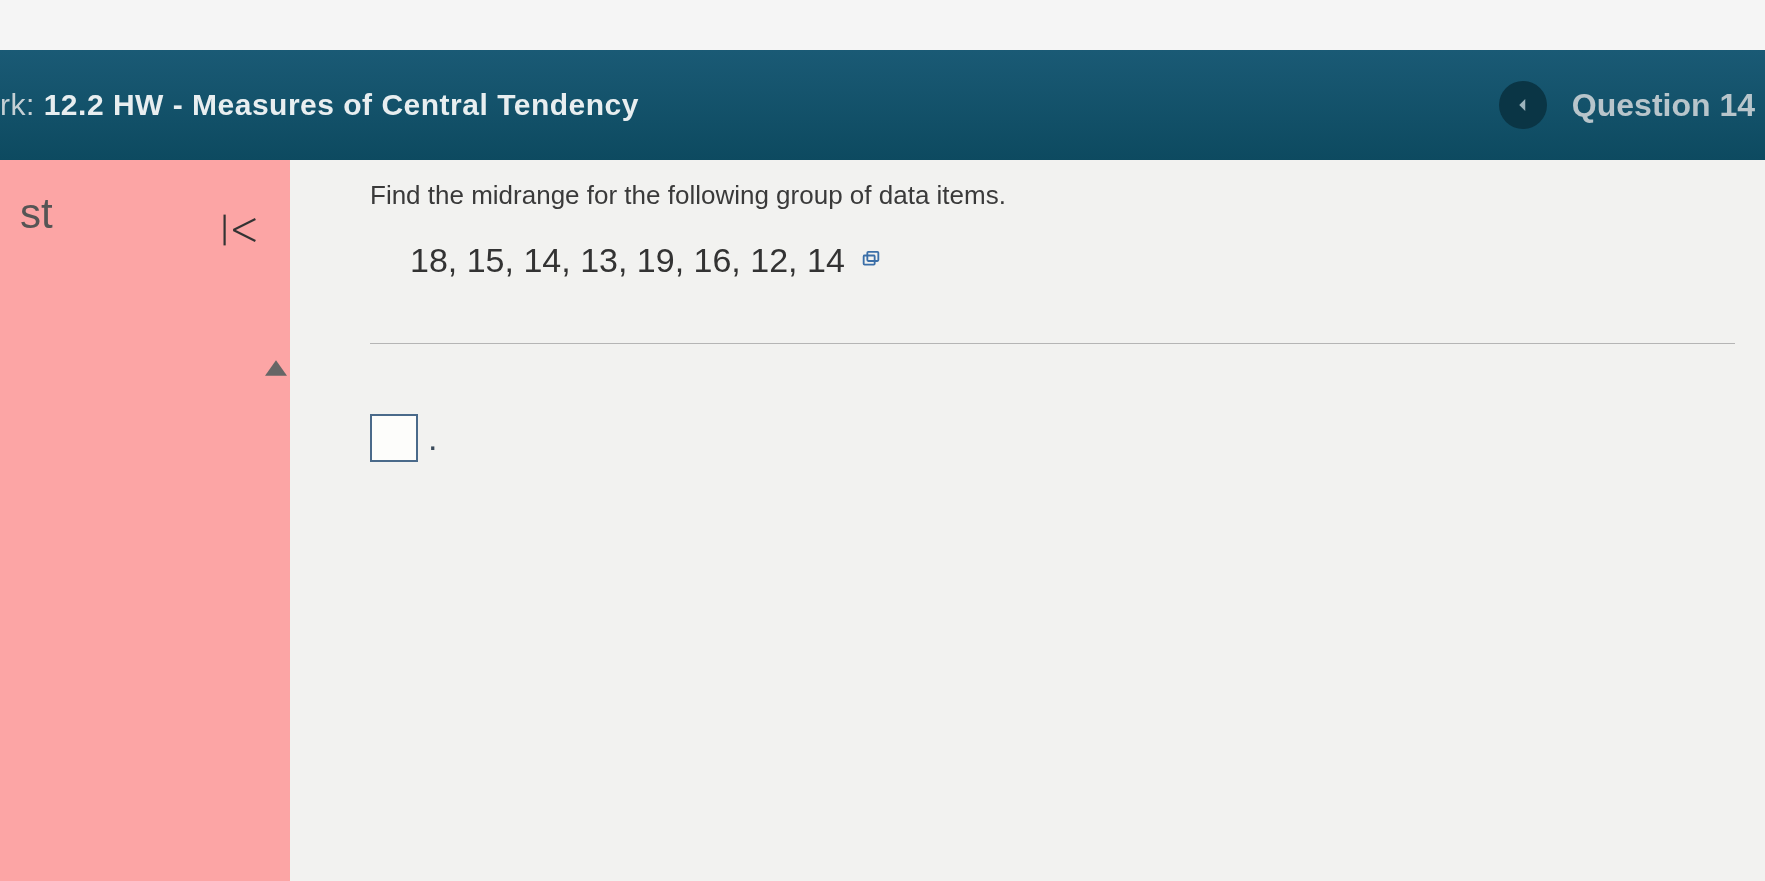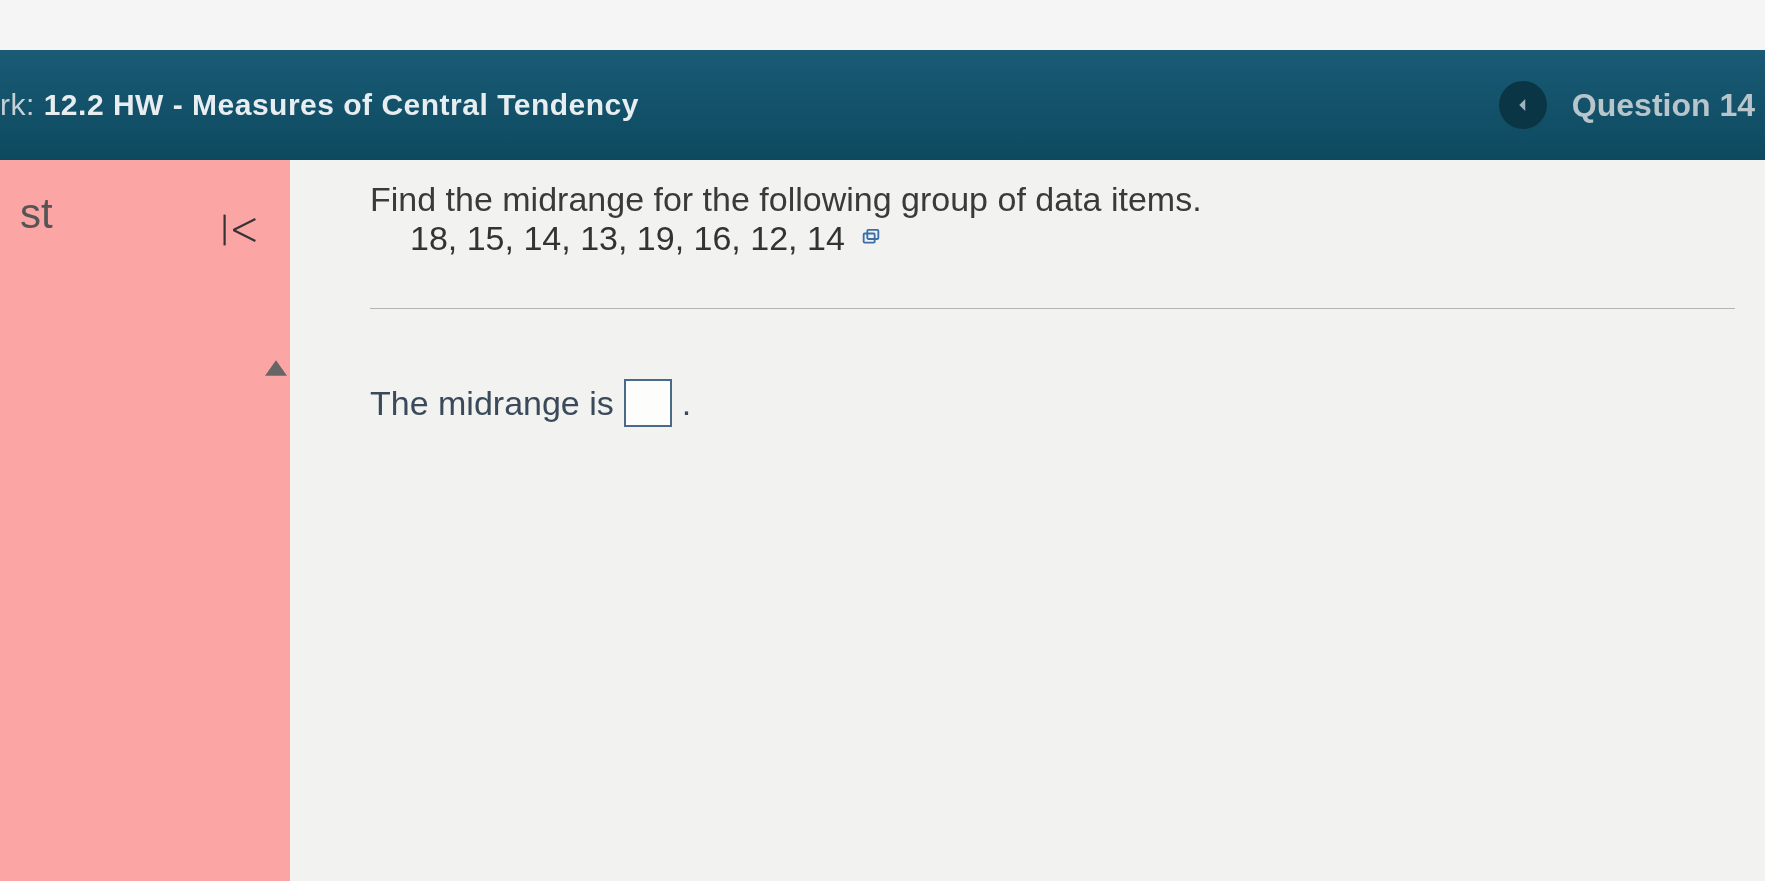--- a/index.html
+++ b/index.html
@@ -105,28 +105,29 @@
       width: 22px;
       height: 16px;
       fill: #666;
     }
     .main-content {
       flex: 1;
       padding: 20px 30px 30px 80px;
       background: #f2f2f0;
     }
     .question-prompt {
-      font-size: 34px;
+      font-size: 26px;
       color: #3a3a3a;
+      margin-bottom: 30px;
     }
     .data-items {
       font-size: 34px;
       color: #333;
       margin-left: 40px;
-      margin-bottom: 50px;
+      margin-bottom: 63px;
       display: flex;
       align-items: center;
       gap: 14px;
     }
     .copy-icon {
       display: inline-flex;
       align-items: center;
       cursor: pointer;
     }
     .copy-icon svg {
@@ -203,18 +204,17 @@
       <span>18, 15, 14, 13, 19, 16, 12, 14</span>
       <span class="copy-icon">
         <svg viewBox="0 0 24 24">
           <rect x="4" y="6" width="12" height="10" rx="1"></rect>
           <rect x="8" y="2" width="12" height="10" rx="1"></rect>
         </svg>
       </span>
     </div>
     <hr class="divider">
     <div class="answer-line">
-      <span>The midrange is</span>
       <input class="answer-input" type="text" value="" style="">
       <span>.</span>
     </div>
   </div>
 </div>
 
 </body></html>

